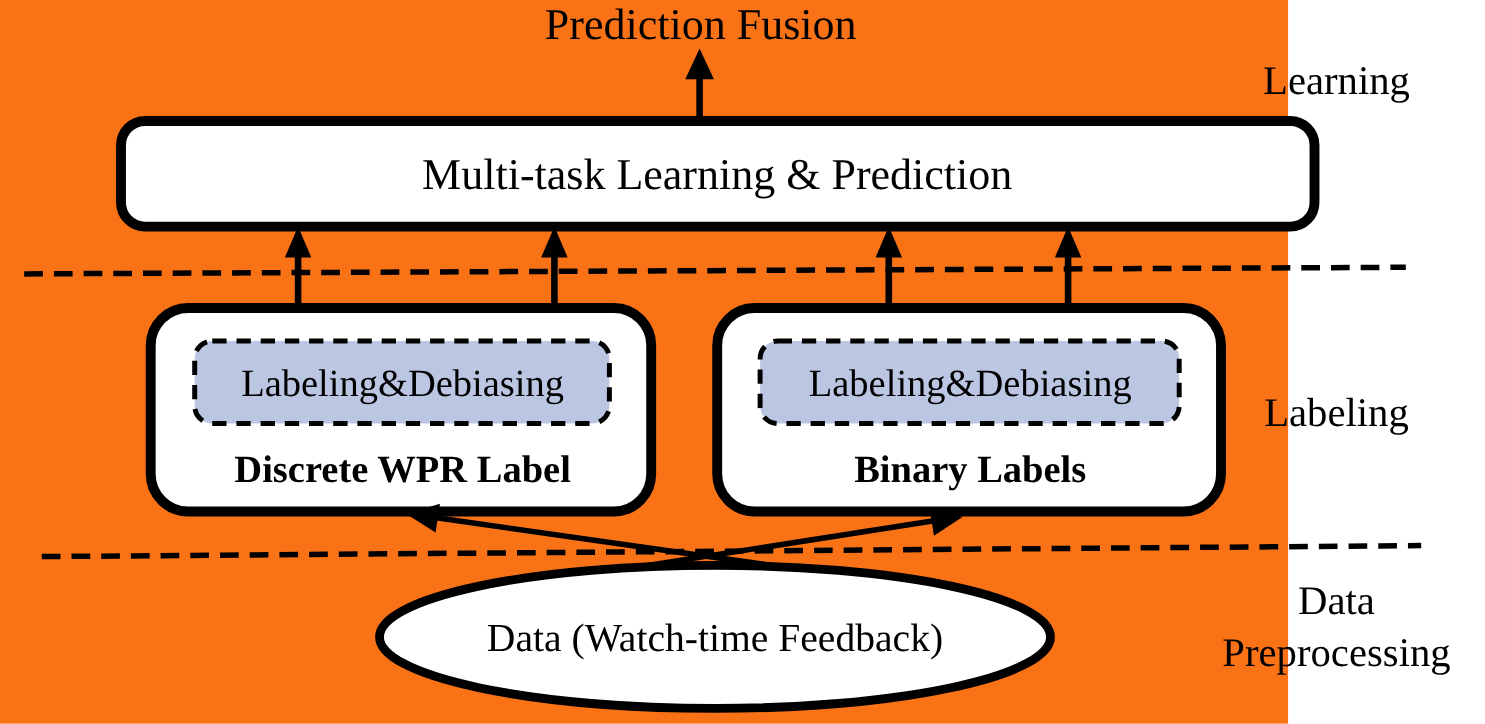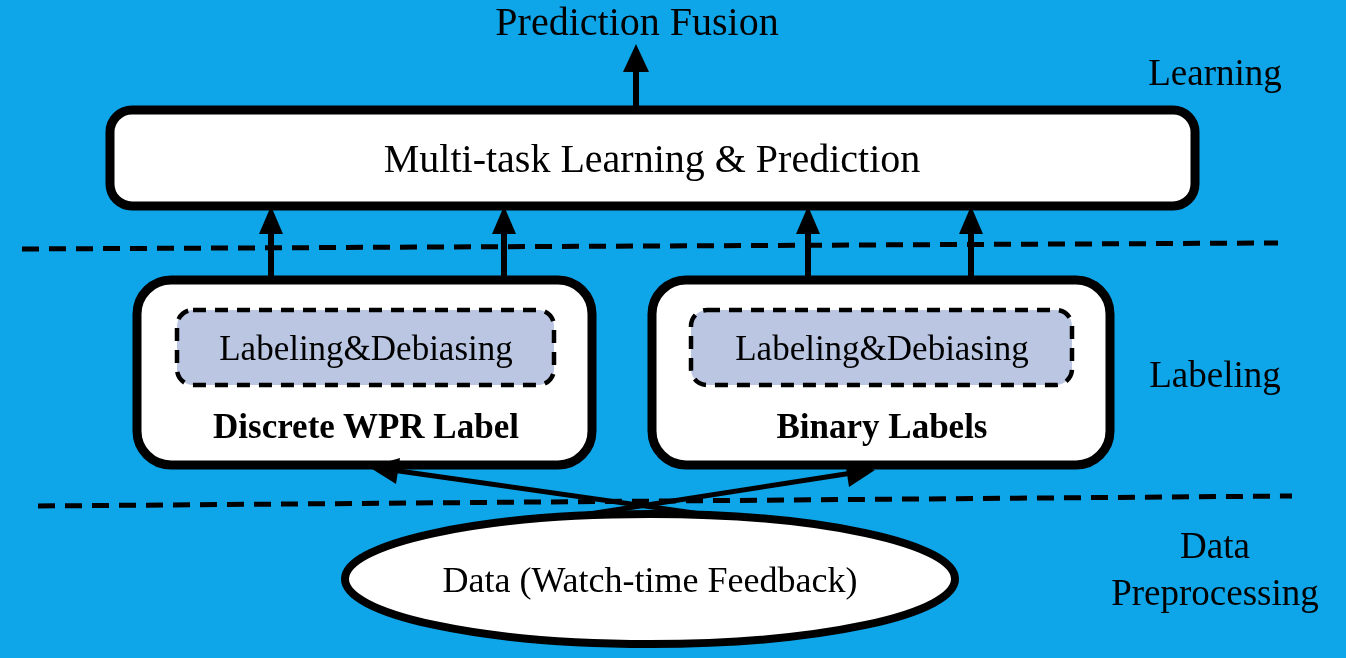--- a/index.html
+++ b/index.html
@@ -9,23 +9,23 @@
     background: #ffffff;
   }
   body {
     font-family: "Liberation Serif", "DejaVu Serif", serif;
     width: 1350px;
     height: 658px;
     overflow: hidden;
   }
   #diagram-root {
     position: relative;
-    width: 1346px;
+    width: 1171px;
     height: 658px;
-    background: #0ea5e9;
+    background: #f97316;
   }
   svg.diagram-canvas {
     position: absolute;
     left: 0;
     top: 0;
     width: 1350px;
     height: 658px;
     display: block;
   }
   .box-fill {

